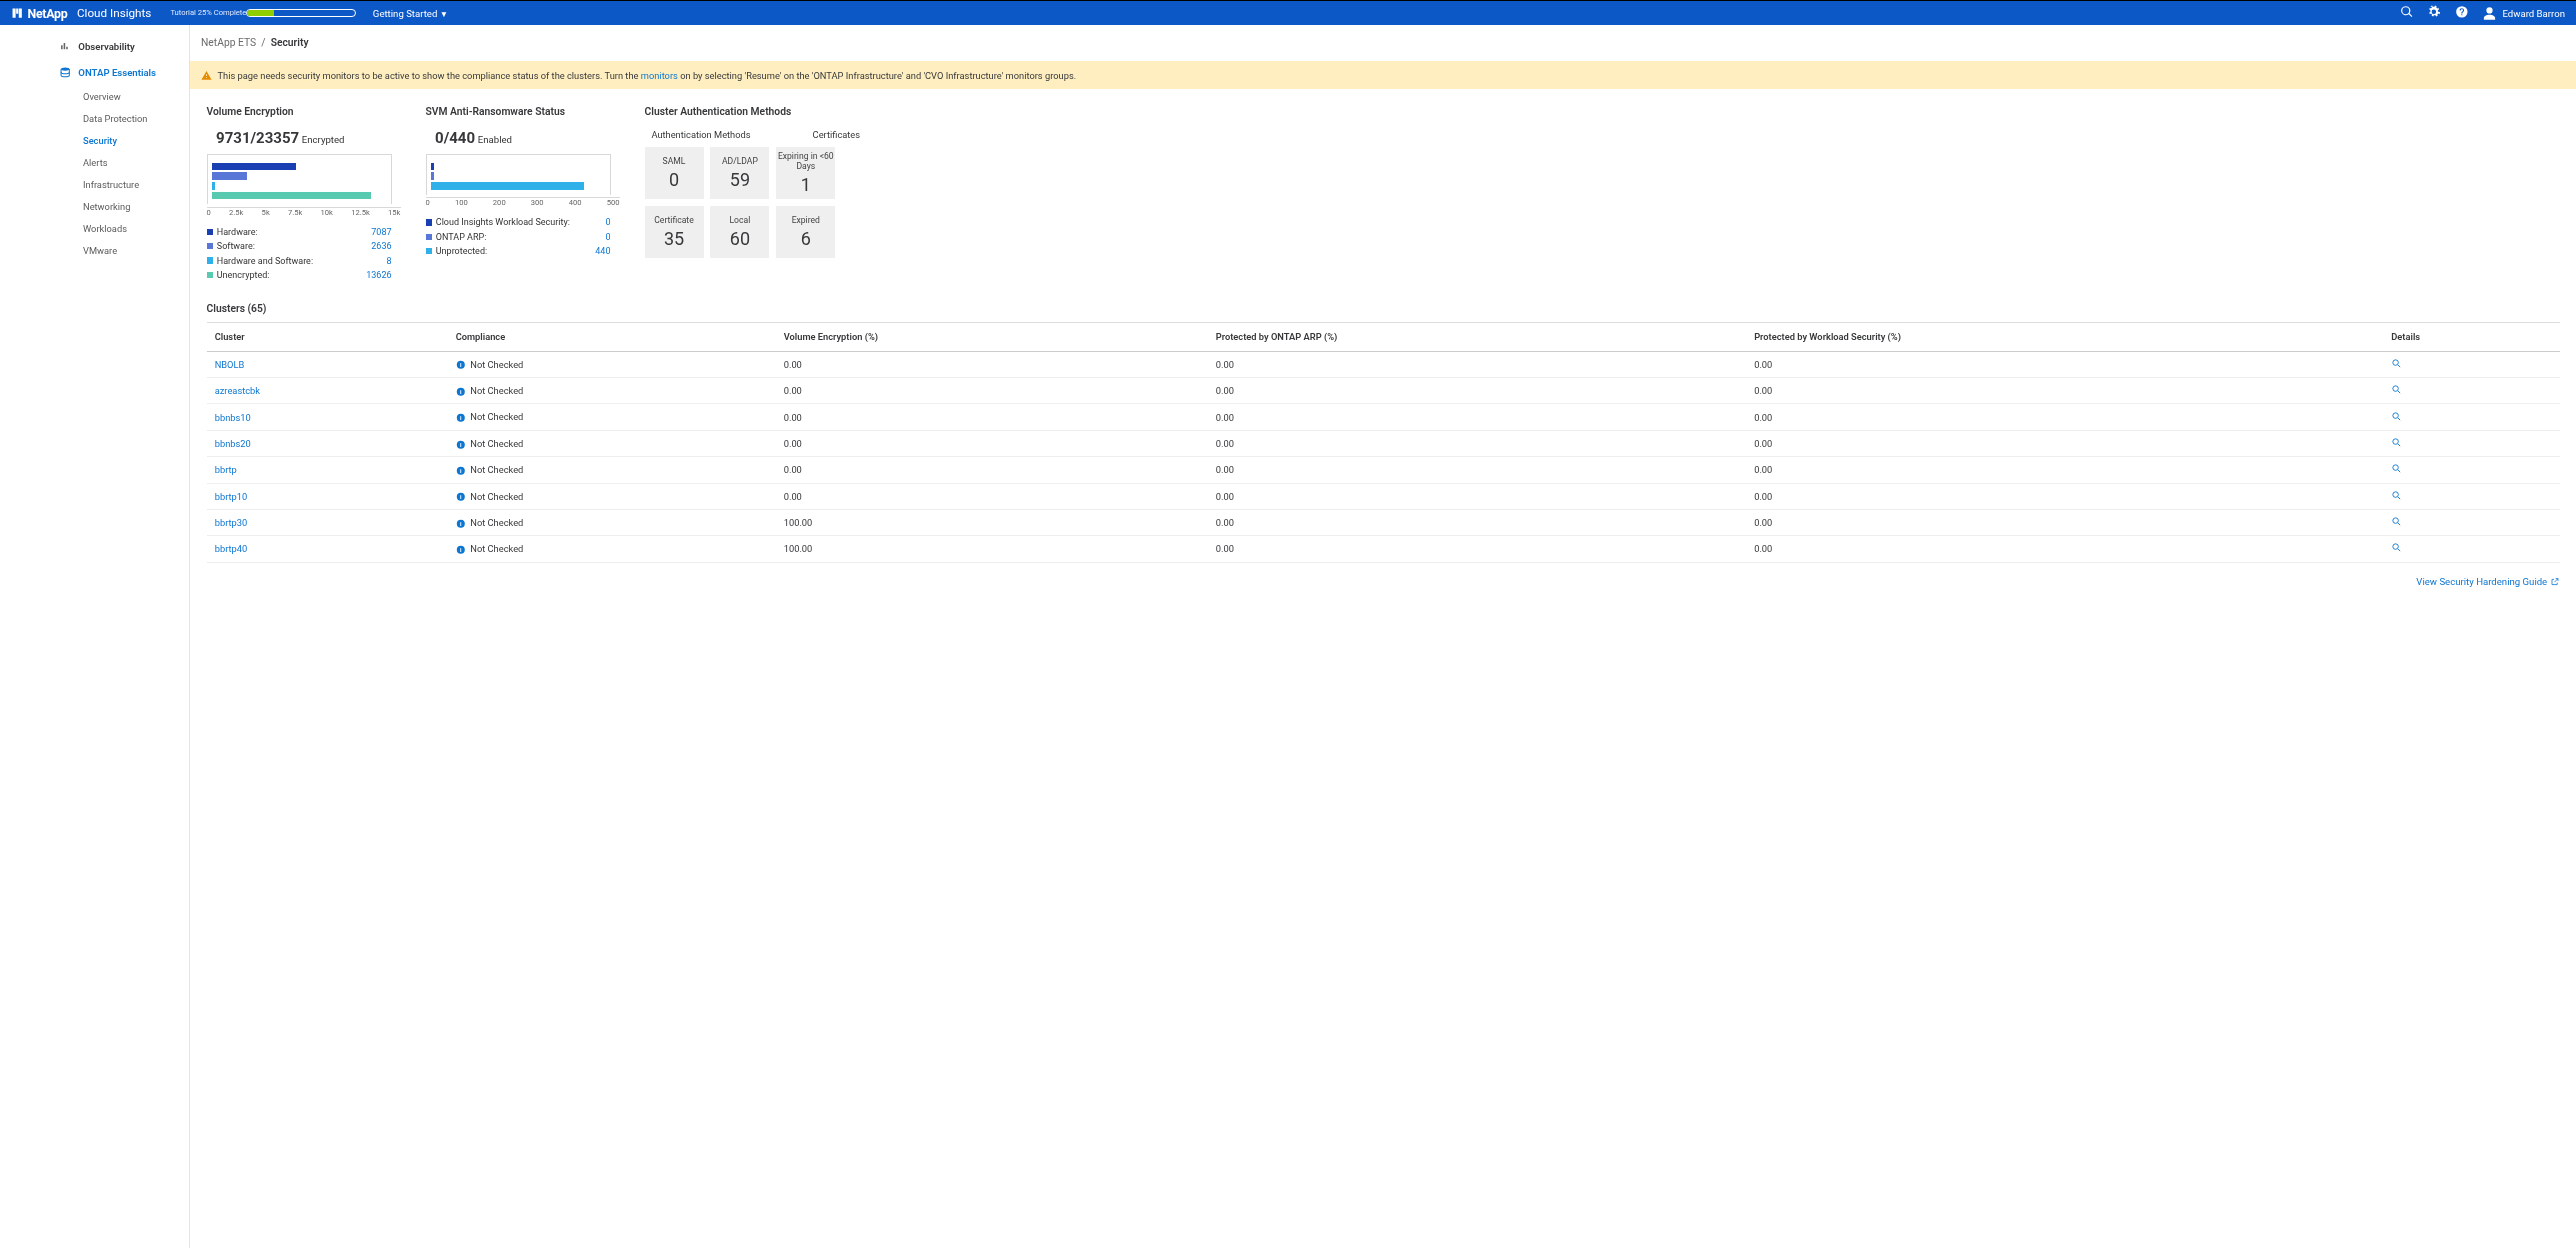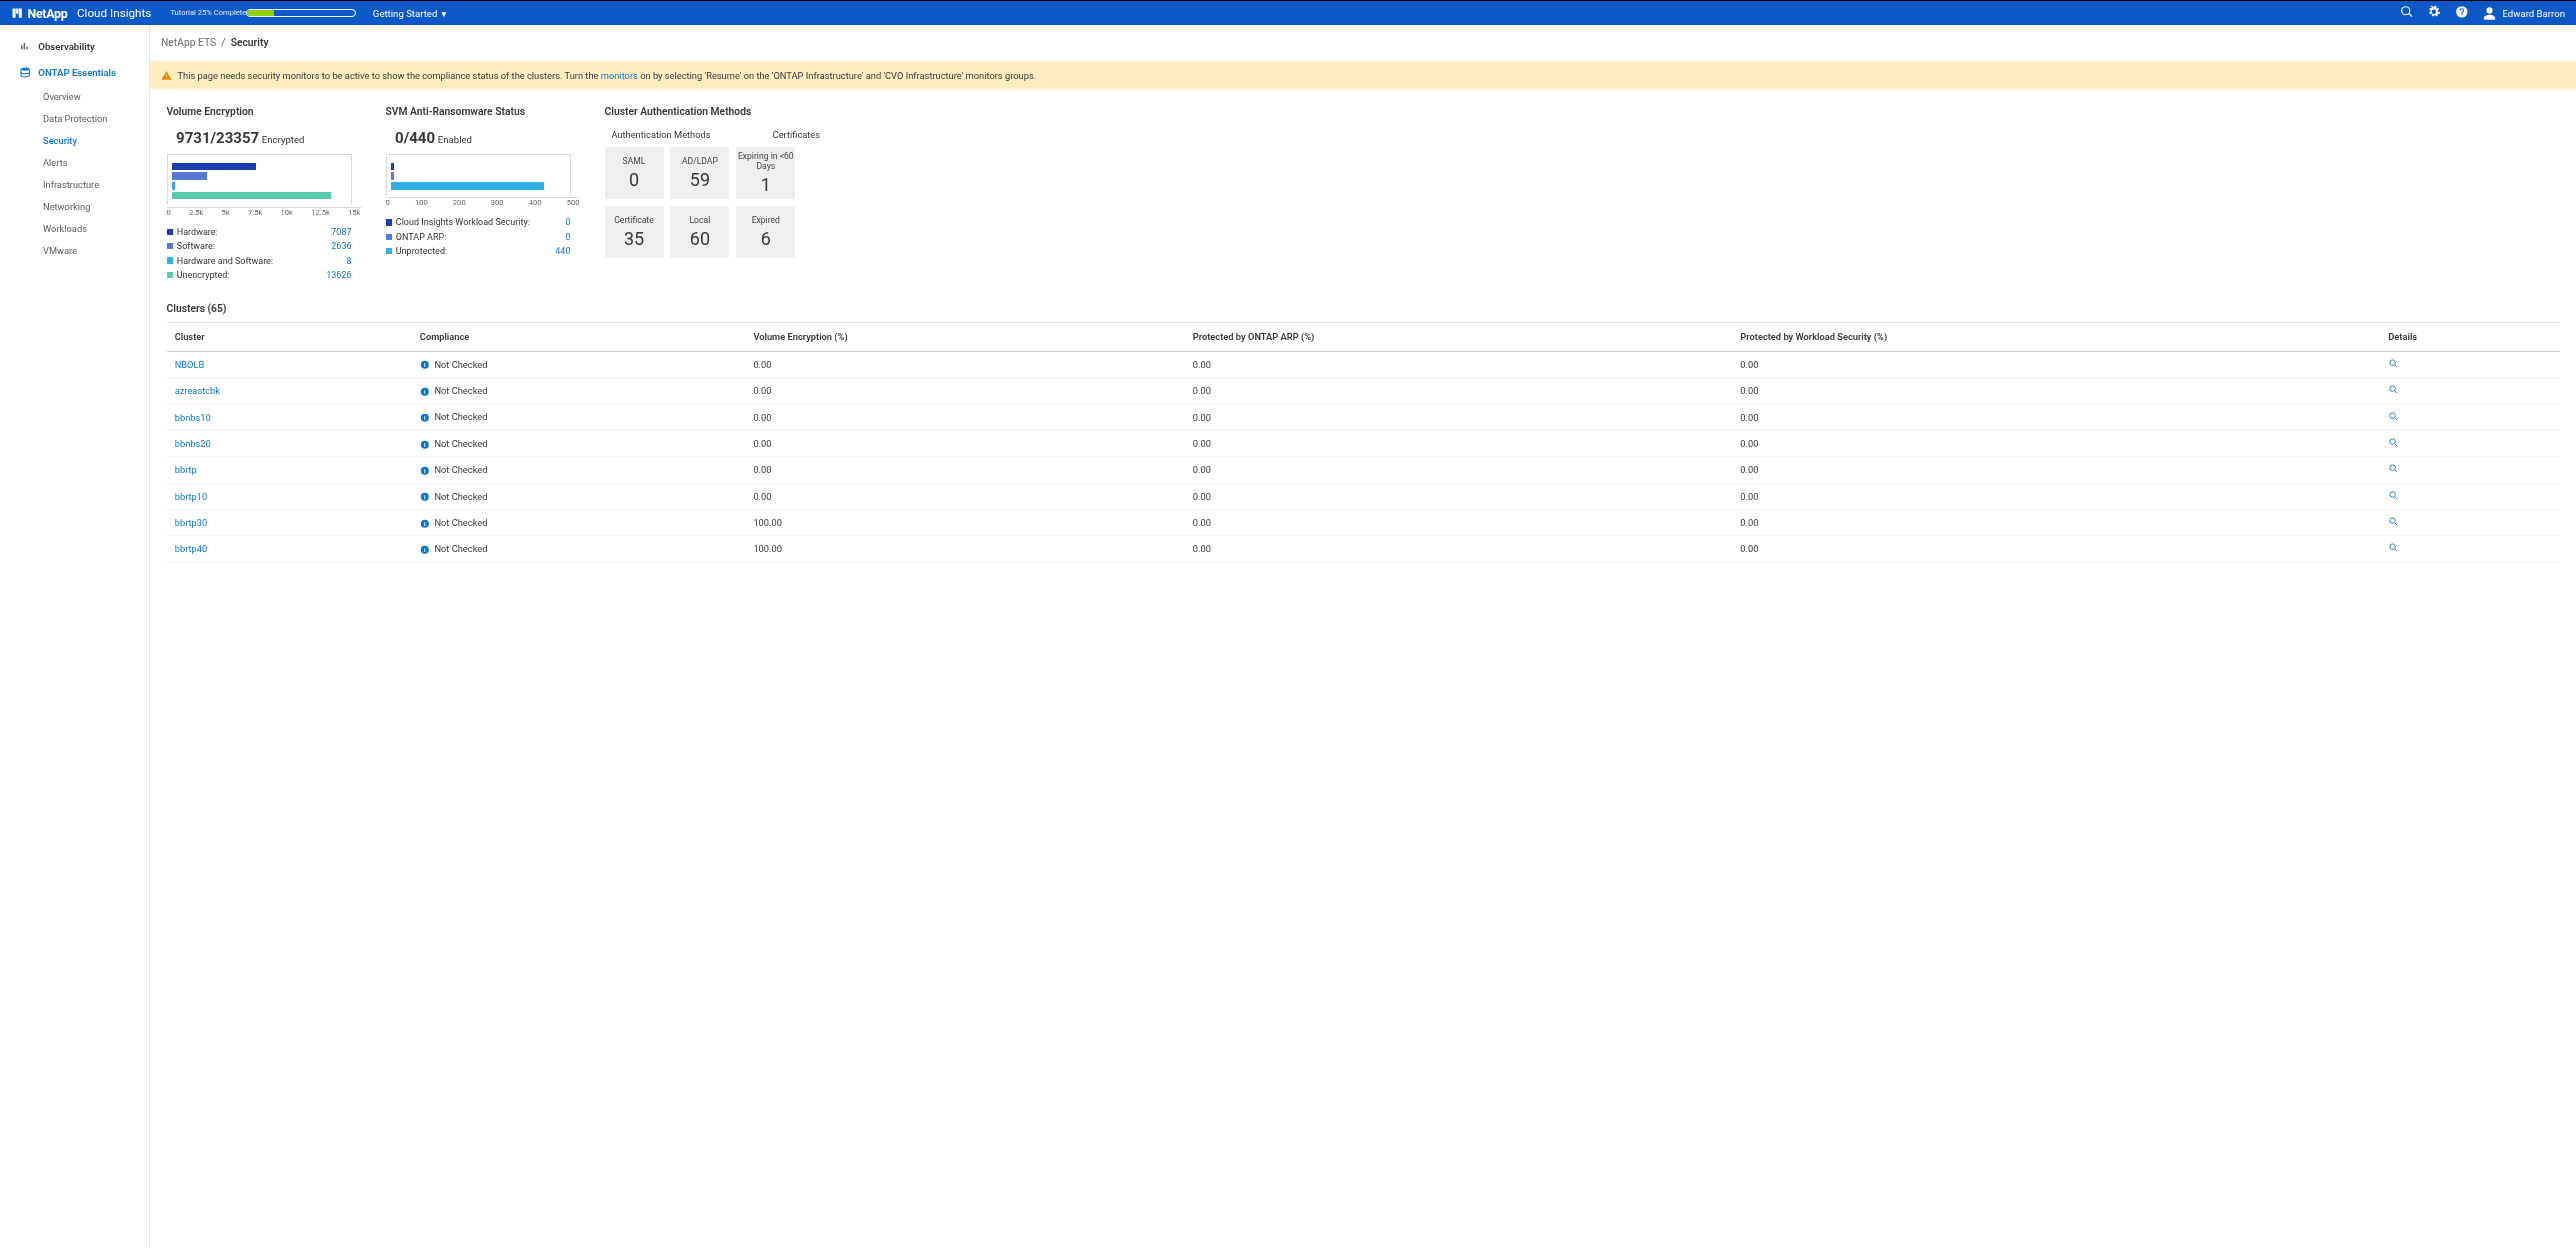--- a/index.html
+++ b/index.html
@@ -16,21 +16,21 @@
 .progress-bar { width: 110px; height: 8.2px; border: 0.7px solid #fff; border-radius: 6.9px; overflow: hidden; background: transparent; }
 .progress-fill { height: 100%; background: #8fce00; width: 25%; }
 .getting { margin-left: 16.5px; font-size: 9.6px; display:flex; align-items:center; gap:4.1px; cursor:pointer;}
 .topbar .spacer { flex: 1; }
 .top-icons { display: flex; align-items: center; gap: 13.7px; justify-content: center; }
 .top-icons svg { width: 13.7px; height: 13.7px; fill: #fff; }
 .user { display: flex; align-items: center; gap: 5.5px; font-size: 9.6px; }
 .user svg{width:15px;height:15px;fill:#fff;}
 
 
-.layout { display: flex; min-height: calc(100vh - 34px); }
+.layout { display: flex; min-height: calc(100vh - 34px); margin-left: 40px; }
 .sidebar { width: 150px; border-right: 0.7px solid #e4e4e4; padding-top: 8.2px; flex-shrink:0;}
 .nav-item { display: flex; align-items: center; gap: 6.9px; padding: 6.9px 12.4px 6.9px 19px; font-size: 9.6px; cursor:pointer; font-weight:600;}
 .nav-item svg { width: 12.4px; height: 12.4px; }
 .nav-item.active { color: #0d76d1; }
 .sub-items { padding-left: 43px; }
 .sub-item { padding: 5.5px 0; font-size: 9.3px; color: #5b5b5b; cursor:pointer;}
 .sub-item.active { color: #0d76d1; font-weight: 500; }
 
 .main { flex: 1; overflow:auto; padding-bottom:13.7px;}
 .crumbs { padding: 11px 11px 12.4px 11px; font-size: 10.3px; }
@@ -429,15 +429,23 @@
               <td>0.00</td>
               <td><span class="details-icn"><svg viewBox="0 0 24 24">
                     <circle cx="10" cy="10" r="6"></circle>
                     <path d="M15 15l5 5"></path>
                   </svg></span></td>
             </tr>
           </tbody>
       </table>
     </div>
 
+    <div class="footer-link">
+      <a href="#">
+        <span>View Security Hardening Guide</span>
+        <svg width="9.6" height="9.6" viewBox="0 0 24 24" fill="none" stroke="#0d76d1" stroke-width="2">
+            <path d="M14 4h6v6M20 4l-9 9M18 14v5H5V6h5"></path>
+          </svg>
+      </a>
+    </div>
   </main>
 </div>
 
 
 </body></html>

